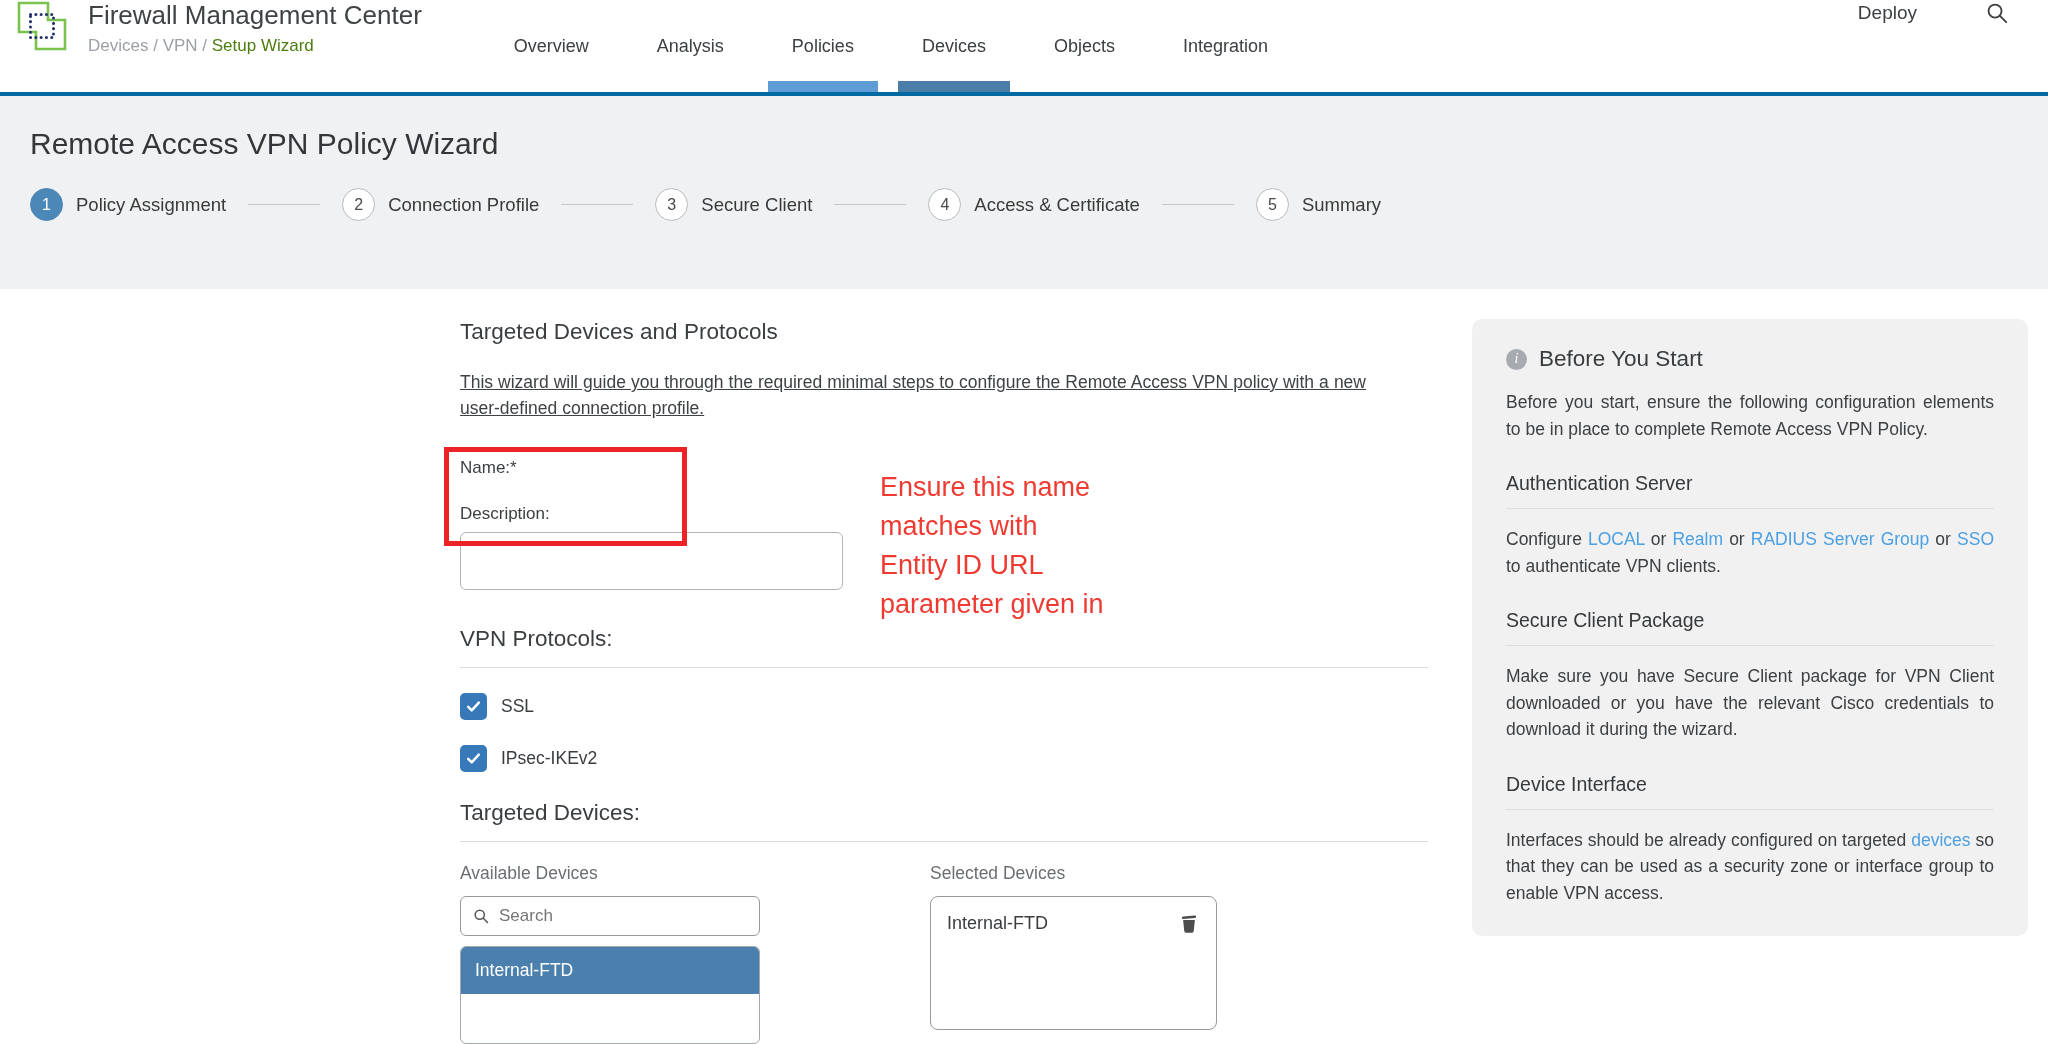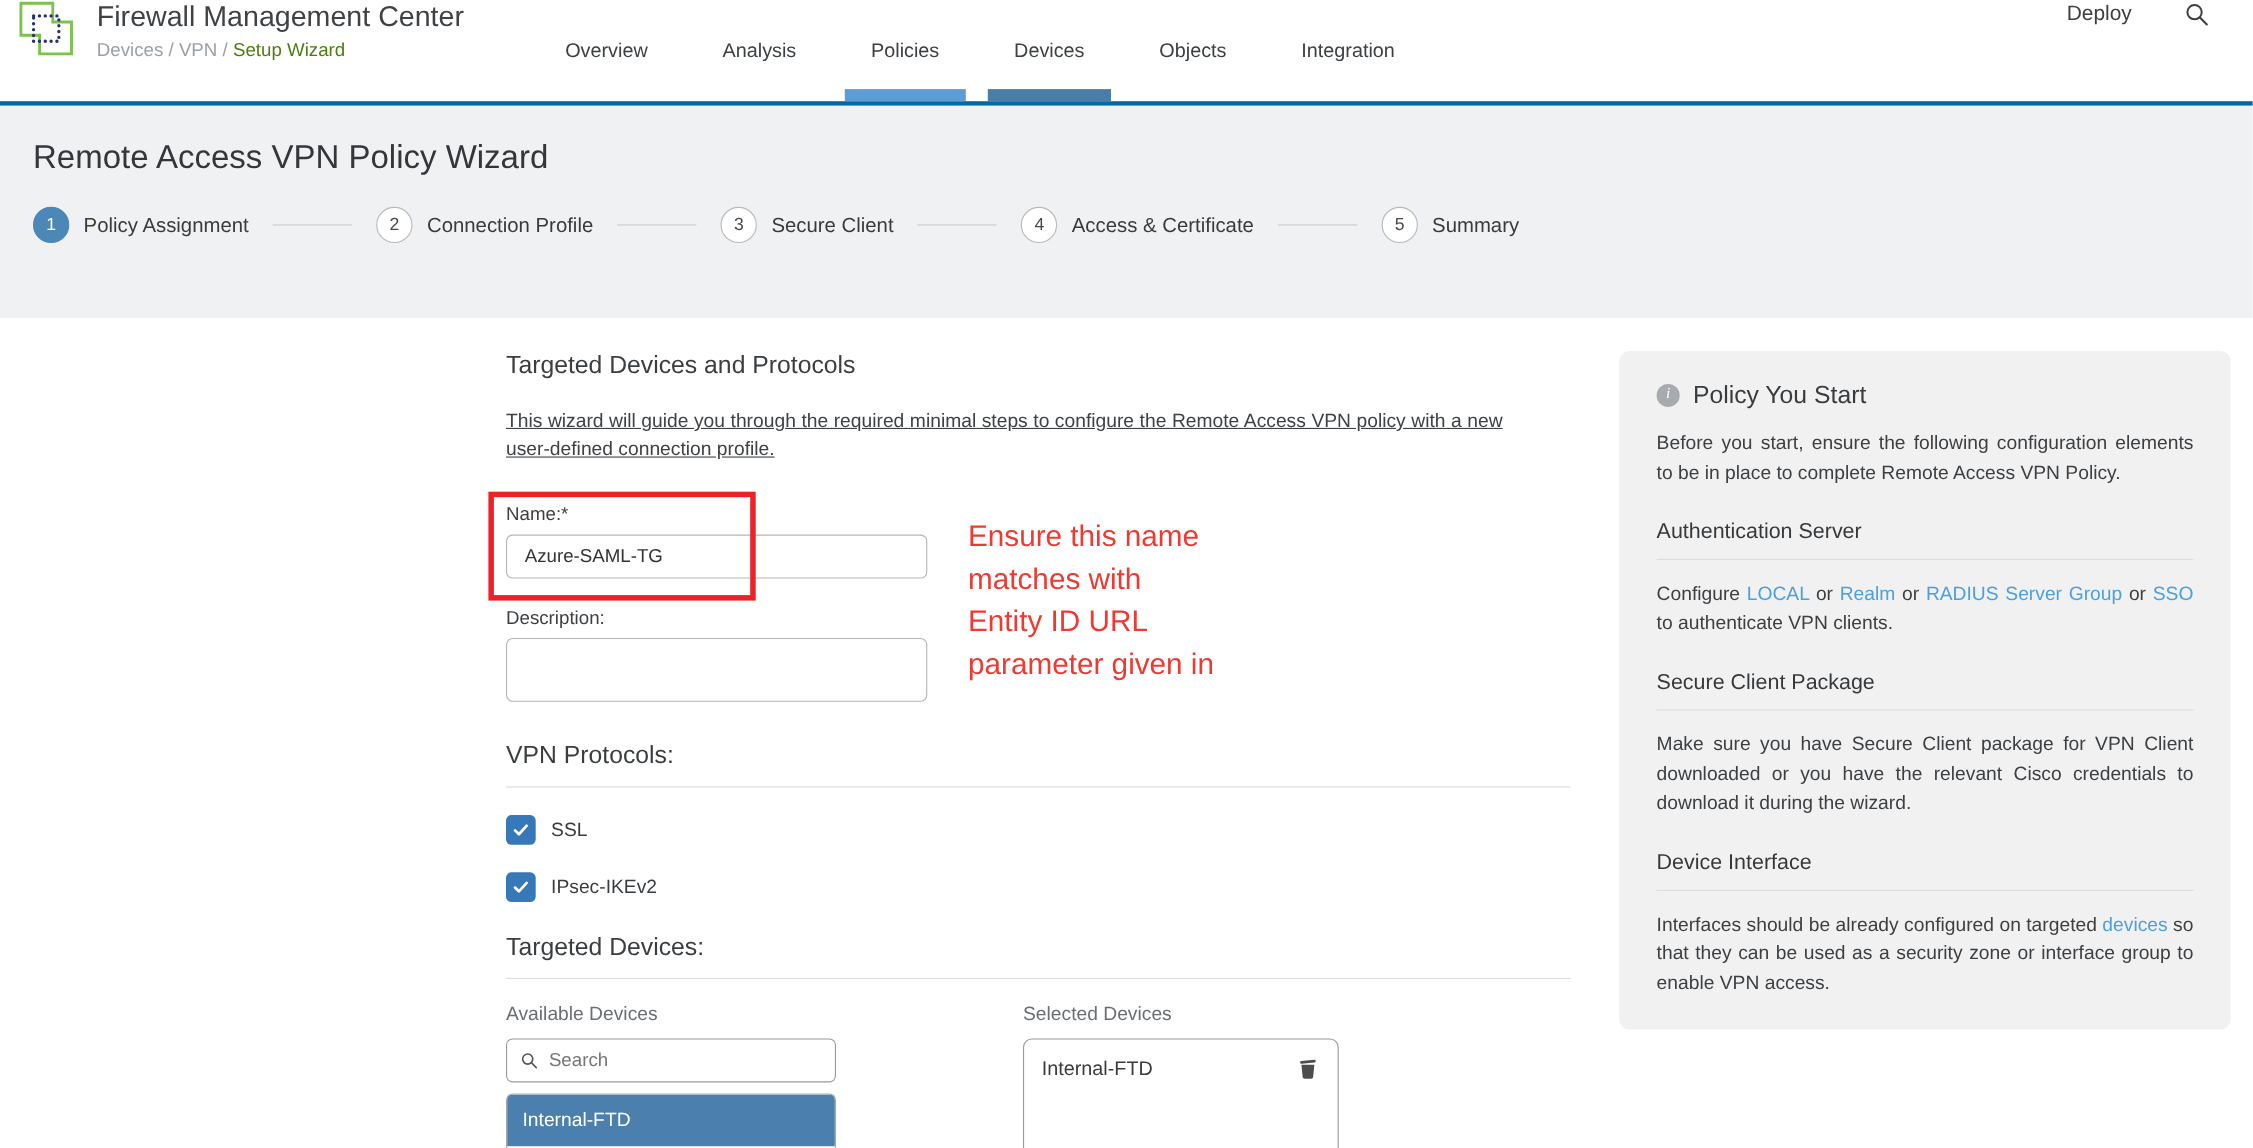--- a/index.html
+++ b/index.html
@@ -15,21 +15,21 @@
   .breadcrumb { font-size:17px; color:#9aa0a6; margin-top:5px; }
   .breadcrumb .crumb-current { color:#4d7c0f; }
   .nav-tabs { display:flex; margin-left:58px; align-self:stretch; }
   .tab { position:relative; display:flex; align-items:center; padding:0 34px;
          font-size:18px; color:#3c4043; cursor:pointer; }
   .tab.ul-light::after, .tab.ul-dark::after { content:""; position:absolute;
          left:10px; right:10px; bottom:0; height:11px; }
   .tab.ul-light::after { background:#5d9cd4; }
   .tab.ul-dark::after  { background:#4b7da9; }
   .header-right { margin-left:auto; display:flex; align-items:center;
-                  gap:46px; margin-right:38px; }
+                  gap:67px; margin-right:38px; }
   .deploy { font-size:19px; color:#3c4043; cursor:pointer; }
   .hsearch { width:26px; height:26px; cursor:pointer; }
 
   
   .band { height:193px; background:#f0f1f2; padding:0 30px; }
   .band-title { font-size:30px; color:#33363a; padding-top:31px; }
   .stepper { display:flex; align-items:center; margin-top:27px; }
   .step { display:flex; align-items:center; }
   .step-circle { width:33px; height:33px; border-radius:50%; display:flex;
                  align-items:center; justify-content:center; font-size:16px;
@@ -165,21 +165,20 @@
 
   <div class="main-col">
     <div class="main-heading">Targeted Devices and Protocols</div>
     <div class="intro">This wizard will guide you through the required minimal steps to configure the Remote Access VPN policy with a new user-defined connection profile.</div>
 
     <div class="form-area">
       <div class="red-frame"></div>
 
       <div class="name-group">
         <div class="field-label">Name:*</div>
-        <input class="text-input" type="text" value="Azure-SAML-TG" style="">
       </div>
 
       <div class="annotation">
         <div>Ensure this name</div>
         <div>matches with</div>
         <div>Entity ID URL</div>
         <div>parameter given in</div>
       </div>
 
       <div class="desc-group">
@@ -237,21 +236,21 @@
             </div>
           </div>
         </div>
       </div>
     </div>
   </div>
 
   <div class="sidebar">
     <div class="sidebar-title-row">
       <span class="info-icon"></span>
-      <span class="sidebar-title">Policy You Start</span>
+      <span class="sidebar-title">Before You Start</span>
     </div>
     <p>Before you start, ensure the following configuration elements to be in place to complete Remote Access VPN Policy.</p>
 
     <div class="sb-heading">Authentication Server</div>
     <hr class="sb-divider">
     <p><span>Configure </span><span class="link">LOCAL</span><span> or </span><span class="link">Realm</span><span> or </span><span class="link">RADIUS Server Group</span><span> or </span><span class="link">SSO</span><span> to authenticate VPN clients.</span></p>
 
     <div class="sb-heading">Secure Client Package</div>
     <hr class="sb-divider">
     <p>Make sure you have Secure Client package for VPN Client downloaded or you have the relevant Cisco credentials to download it during the wizard.</p>

